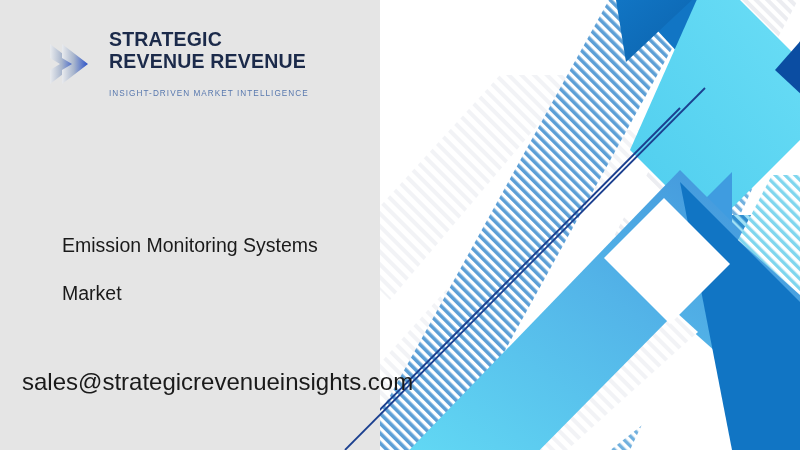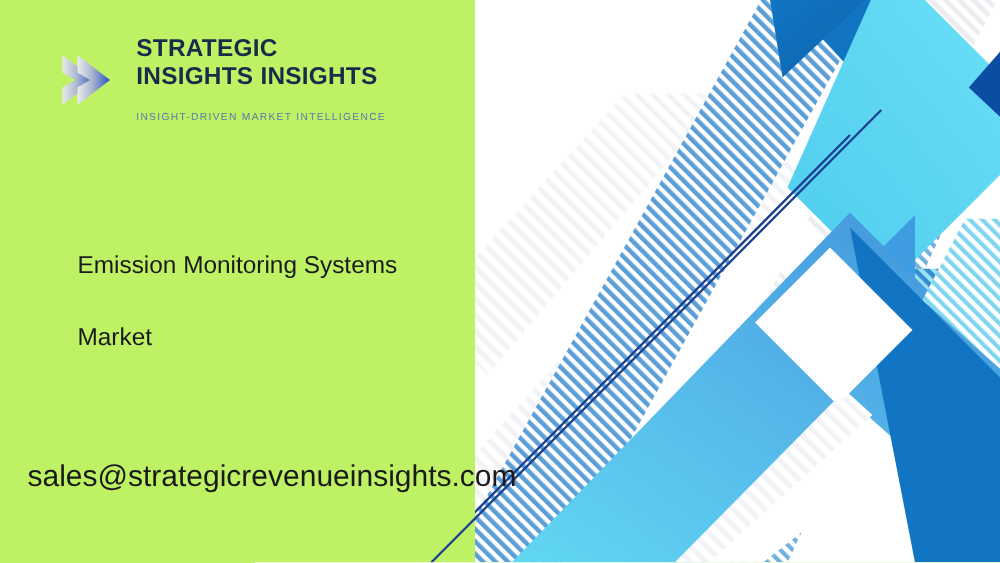--- a/index.html
+++ b/index.html
@@ -9,21 +9,21 @@
     background: #ffffff;
   }
   body {
     font-family: "Liberation Sans", sans-serif;
   }
   #slide {
     position: relative;
     width: 800px;
     height: 450px;
     overflow: hidden;
-    background: #bef264;
+    background: #e5e5e5;
   }
 
   
   .art {
     position: absolute;
     top: 0;
     right: 0;
     width: 420px;
     height: 450px;
     overflow: hidden;
@@ -77,23 +77,24 @@
     position: absolute;
     left: 62px;
     top: 203px;
     width: 340px;
   }
   .title-line {
     font-family: "Liberation Sans", sans-serif;
     font-size: 19.5px;
     color: #1a1a1a;
     line-height: 1;
+    margin-top: 33px;
   }
   .title-line + .title-line {
-    margin-top: 38px;
+    margin-top: 28px;
   }
 
   
   .email {
     position: absolute;
     left: 22px;
     top: 368px;
     font-family: "Liberation Sans", sans-serif;
     font-size: 24px;
     color: #1a1a1a;
@@ -213,21 +214,21 @@
           <stop offset="0%" stop-color="#e9ebee"></stop>
           <stop offset="45%" stop-color="#a9b6cd"></stop>
           <stop offset="100%" stop-color="#2b52c8"></stop>
         </linearGradient>
       </defs>
       <path d="M2 4 L28 24 L2 44 L2 30 L12 24 L2 18 Z" fill="url(#gChev)"></path>
       <path d="M14 4 L40 24 L14 44 L14 30 L24 24 L14 18 Z" fill="url(#gChev)"></path>
     </svg>
     <div class="logo-text">
       <div class="logo-line1">STRATEGIC</div>
-      <div class="logo-line2">INSIGHTS INSIGHTS</div>
+      <div class="logo-line2">REVENUE REVENUE</div>
       <div class="logo-tagline">INSIGHT-DRIVEN MARKET INTELLIGENCE</div>
     </div>
   </div>
 
   <div class="title-block">
     <div class="title-line">Emission Monitoring Systems</div>
     <div class="title-line">Market</div>
   </div>
 
   <div class="email">sales@strategicrevenueinsights.com</div>

